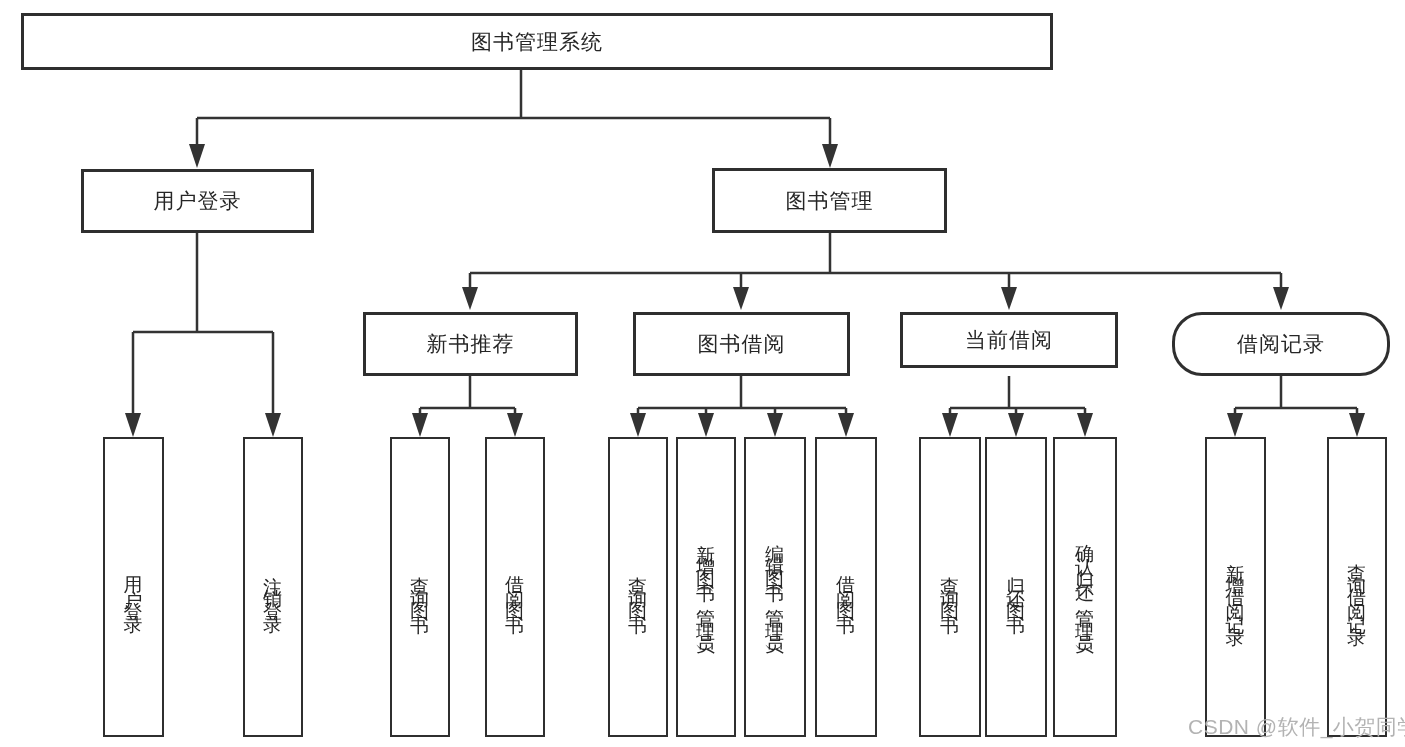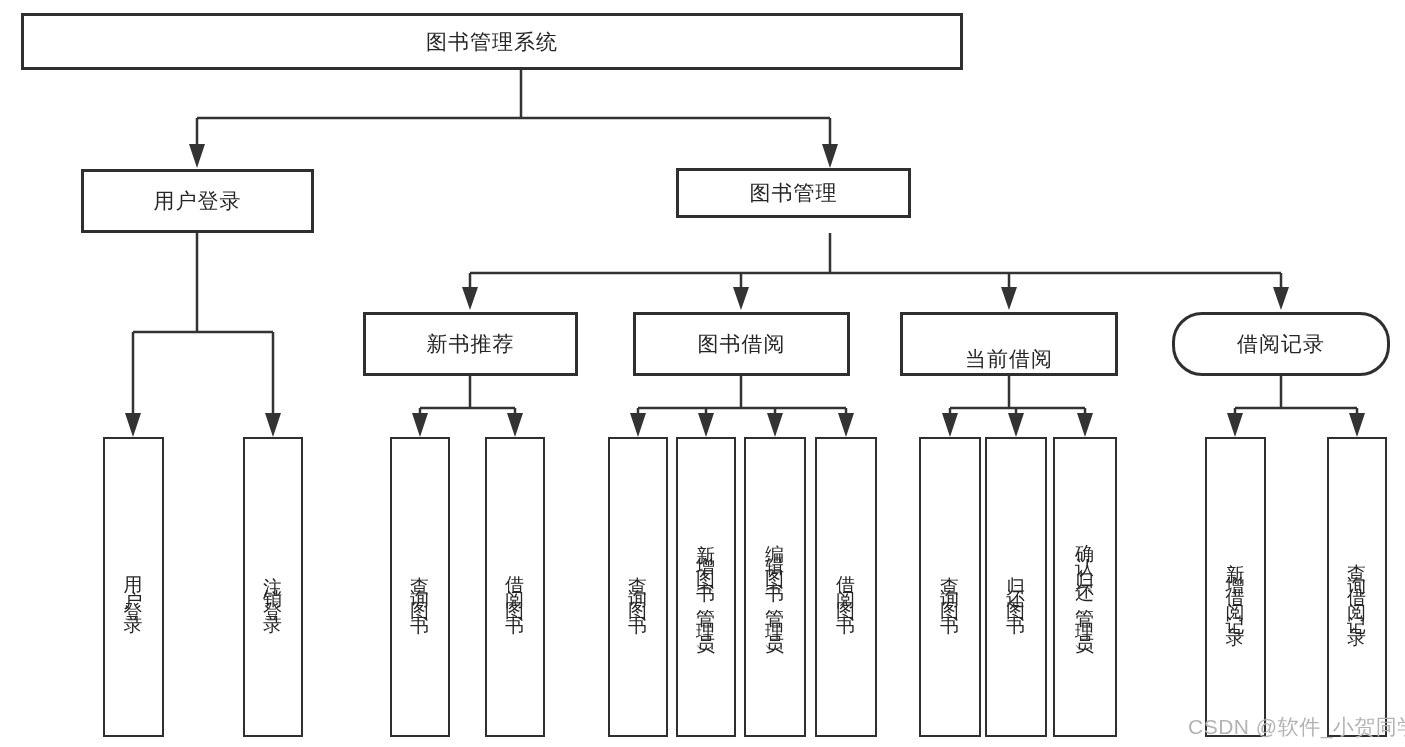--- a/index.html
+++ b/index.html
@@ -41,26 +41,26 @@
     border-width: 2.5px;
   }
   .leaf .vtext {
     writing-mode: vertical-rl;
     font-size: 19px;
     letter-spacing: 13px;
     line-height: 1;
     color: #262626;
   }
   
-  .b-root  { left: 21px;   top: 13px;  width: 942px; height: 57px; }
+  .b-root  { left: 21px;   top: 13px;  width: 1032px; height: 57px; }
   .b-l2-0  { left: 81px;   top: 169px; width: 233px;  height: 64px; }
-  .b-l2-1  { left: 676px;  top: 168px; width: 235px;  height: 50px; }
+  .b-l2-1  { left: 712px;  top: 168px; width: 235px;  height: 65px; }
   .b-l3-0  { left: 363px;  top: 312px; width: 215px;  height: 64px; }
   .b-l3-1  { left: 633px;  top: 312px; width: 217px;  height: 64px; }
-  .b-l3-2  { left: 900px;  top: 312px; width: 218px;  height: 64px; align-items: flex-end; }
+  .b-l3-2  { left: 900px;  top: 312px; width: 218px;  height: 56px; }
   .b-l3-3  { left: 1172px; top: 312px; width: 218px;  height: 64px; border-radius: 30px; }
   .leaf    { top: 437px;   height: 300px; }
   .b-lf-0  { left: 103px;  width: 61px; }
   .b-lf-1  { left: 243px;  width: 60px; }
   .b-lf-2  { left: 390px;  width: 60px; }
   .b-lf-3  { left: 485px;  width: 60px; }
   .b-lf-4  { left: 608px;  width: 60px; }
   .b-lf-5  { left: 676px;  width: 60px; }
   .b-lf-6  { left: 744px;  width: 62px; }
   .b-lf-7  { left: 815px;  width: 62px; }

